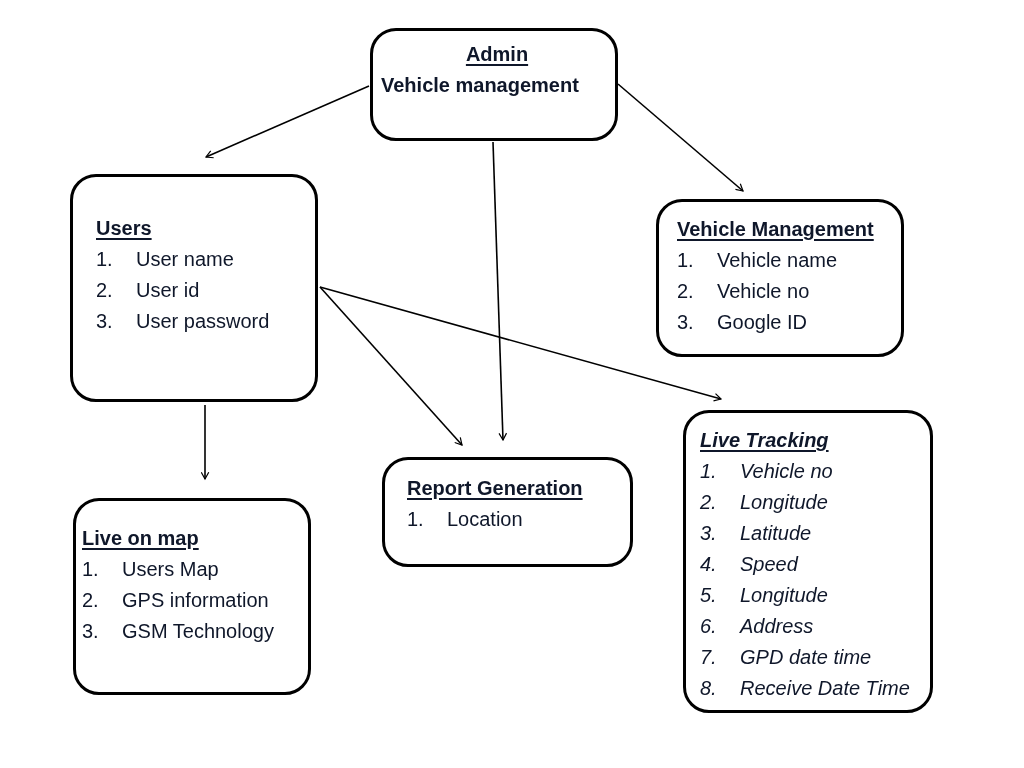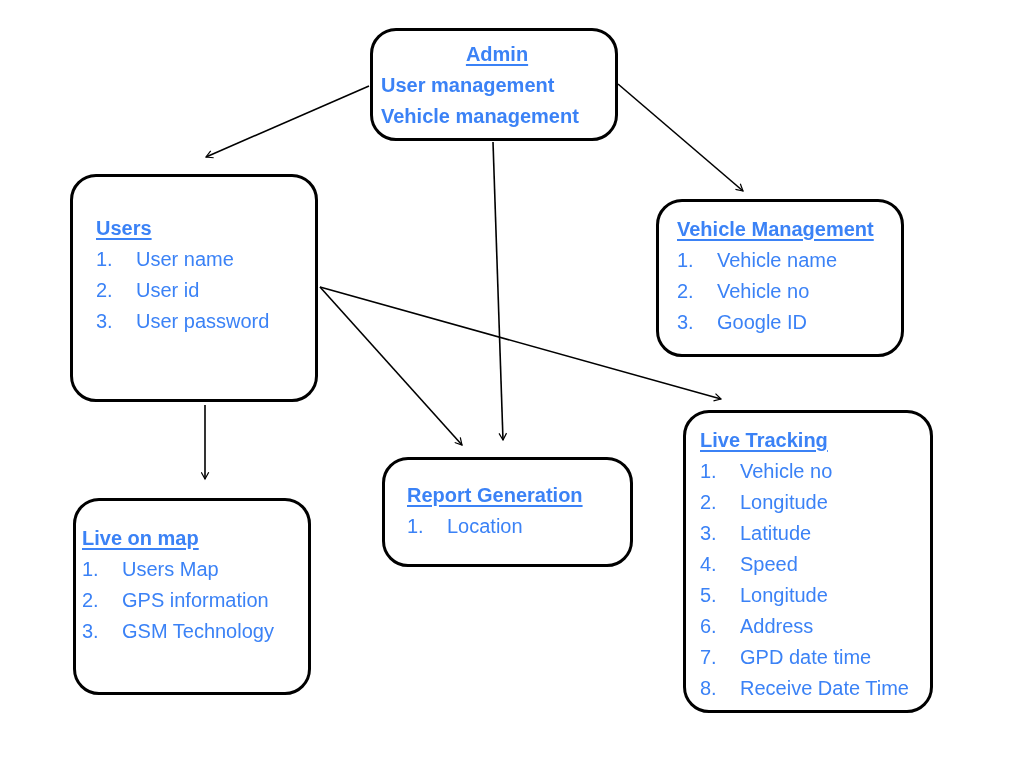--- a/index.html
+++ b/index.html
@@ -6,21 +6,21 @@
     margin: 0;
     padding: 0;
     background: #ffffff;
   }
   .stage {
     position: relative;
     width: 1024px;
     height: 768px;
     background: #ffffff;
     font-family: "Liberation Sans", sans-serif;
-    color: #3b82f6;
+    color: #0f172a;
     overflow: hidden;
   }
   .edges-layer {
     position: absolute;
     left: 0;
     top: 0;
     width: 1024px;
     height: 768px;
     pointer-events: none;
   }
@@ -76,21 +76,20 @@
         <line x1="618" y1="84" x2="743" y2="191" stroke="#000000" stroke-width="1.6" marker-end="url(#arrowhead)"></line>
         <line x1="493" y1="142" x2="503" y2="440" stroke="#000000" stroke-width="1.6" marker-end="url(#arrowhead)"></line>
         <line x1="320" y1="287" x2="462" y2="445" stroke="#000000" stroke-width="1.6" marker-end="url(#arrowhead)"></line>
         <line x1="320" y1="287" x2="721" y2="399" stroke="#000000" stroke-width="1.6" marker-end="url(#arrowhead)"></line>
         <line x1="205" y1="405" x2="205" y2="479" stroke="#000000" stroke-width="1.6" marker-end="url(#arrowhead)"></line>
       </g>
   </svg>
 
 <div class="node" style="left: 370px; top: 28px; width: 248px; height: 113px; padding: 8px 2px 0px 8px;">
       <div class="node-title center">Admin</div>
-      <div class="node-line">User management</div>
       <div class="node-line">Vehicle management</div>
     </div>
     <div class="node" style="left: 70px; top: 174px; width: 248px; height: 228px; padding: 36px 2px 12px 23px;">
       <div class="node-title">Users</div>
       <div class="node-item">
         <span class="num">1.</span>
         <span class="txt">User name</span>
       </div>
       <div class="node-item">
         <span class="num">2.</span>
@@ -109,21 +108,21 @@
       </div>
       <div class="node-item">
         <span class="num">2.</span>
         <span class="txt">Vehicle no</span>
       </div>
       <div class="node-item">
         <span class="num">3.</span>
         <span class="txt">Google ID</span>
       </div>
     </div>
-    <div class="node" style="left: 683px; top: 410px; width: 250px; height: 303px; padding: 12px 2px 0px 14px;">
+    <div class="node" style="left: 683px; top: 410px; width: 250px; height: 303px; padding: 12px 2px 0px 14px; font-style: italic;">
       <div class="node-title">Live Tracking</div>
       <div class="node-item">
         <span class="num">1.</span>
         <span class="txt">Vehicle no</span>
       </div>
       <div class="node-item">
         <span class="num">2.</span>
         <span class="txt">Longitude</span>
       </div>
       <div class="node-item">
@@ -144,21 +143,21 @@
       </div>
       <div class="node-item">
         <span class="num">7.</span>
         <span class="txt">GPD date time</span>
       </div>
       <div class="node-item">
         <span class="num">8.</span>
         <span class="txt">Receive Date Time</span>
       </div>
     </div>
-    <div class="node" style="left: 382px; top: 457px; width: 251px; height: 110px; padding: 20px 2px 0px 22px;">
+    <div class="node" style="left: 382px; top: 457px; width: 251px; height: 110px; padding: 13px 2px 0px 22px;">
       <div class="node-title">Report Generation</div>
       <div class="node-item">
         <span class="num">1.</span>
         <span class="txt">Location</span>
       </div>
       <div class="node-item">
         <span class="num"></span>
       </div>
     </div>
     <div class="node" style="left: 73px; top: 498px; width: 238px; height: 197px; padding: 22px 12px 0px 6px;">

